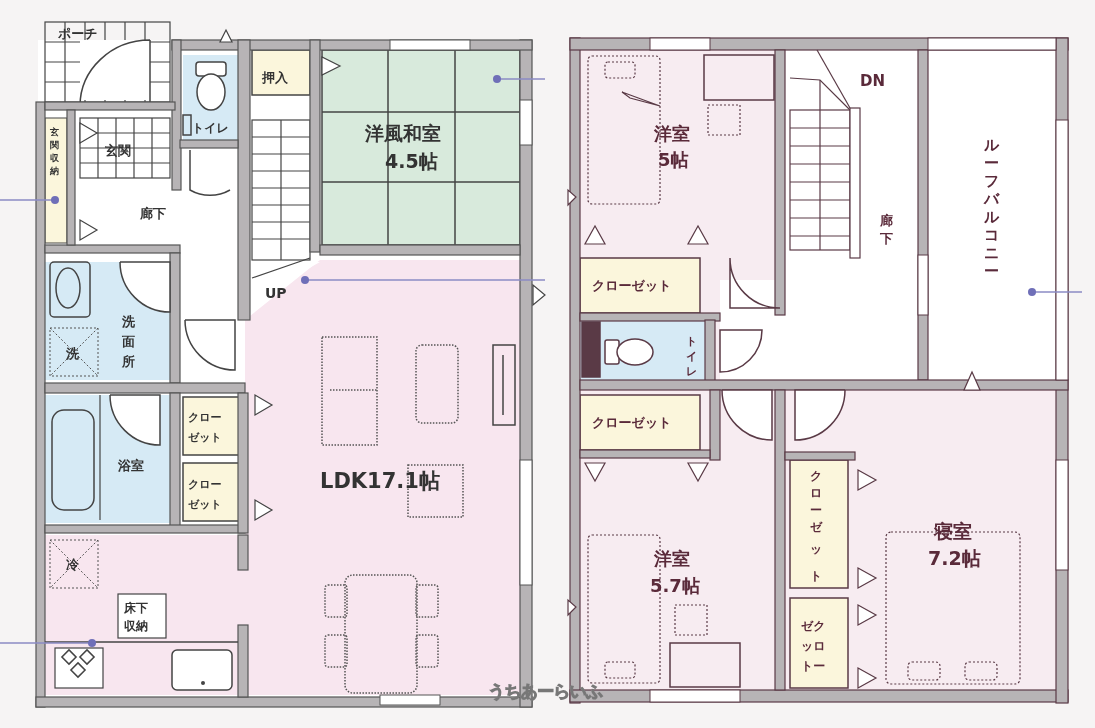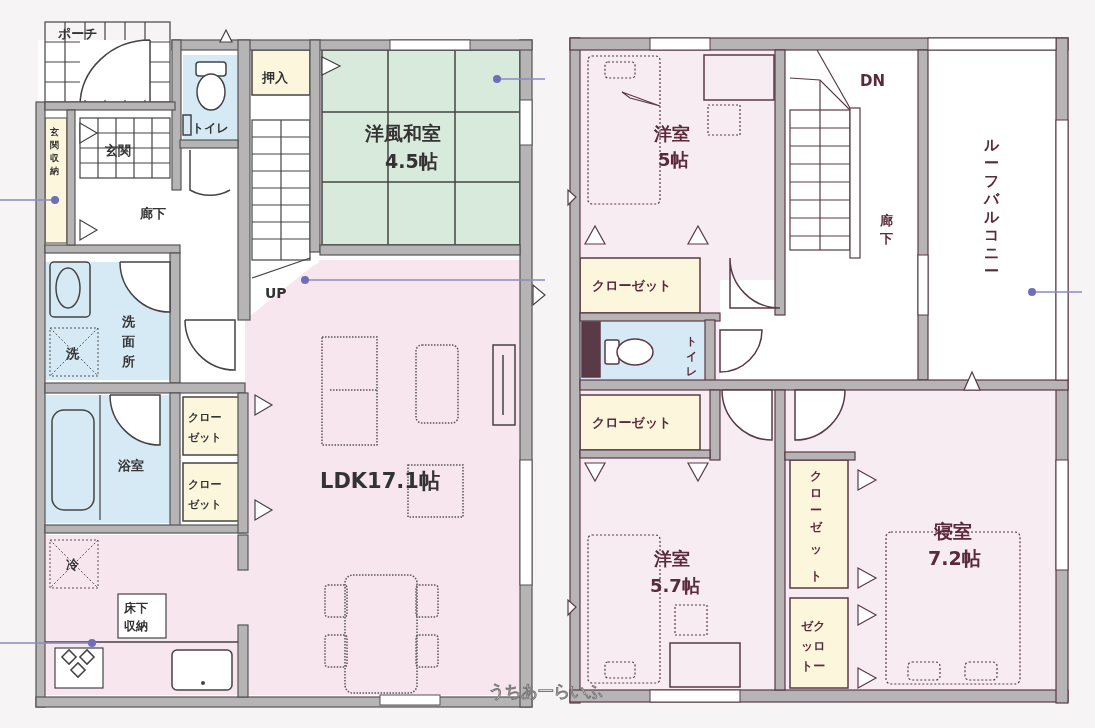--- a/index.html
+++ b/index.html
@@ -1,20 +1,20 @@
 <!DOCTYPE html>
 <html><head>
 <meta charset="utf-8">
 <style>
   html,body{margin:0;padding:0;background:#f6f4f4;}
   body{width:1095px;height:728px;position:relative;overflow:hidden;font-family:"DejaVu Sans",sans-serif;}
   svg{position:absolute;left:0;top:0;}
   .lbl{font-family:"DejaVu Sans",sans-serif;font-weight:bold;fill:#333;}
   .lbl2{font-family:"DejaVu Sans",sans-serif;font-weight:bold;fill:#5a2a3a;}
-  .wm{position:absolute;left:488px;top:680px;font-family:"DejaVu Sans",sans-serif;font-size:17px;font-weight:normal;color:#fff;-webkit-text-stroke:1px #777;letter-spacing:-1px;}
+  .wm{position:absolute;left:488px;top:680px;font-family:"DejaVu Sans",sans-serif;font-size:17px;font-weight:bold;color:#fff;-webkit-text-stroke:1px #777;letter-spacing:-1px;}
 </style>
 </head>
 <body>
 
 <svg width="1095" height="728" viewBox="0 0 1095 728">
 
   <g>
 
     <rect x="38" y="40" width="494" height="663" fill="#ffffff"></rect>
 

